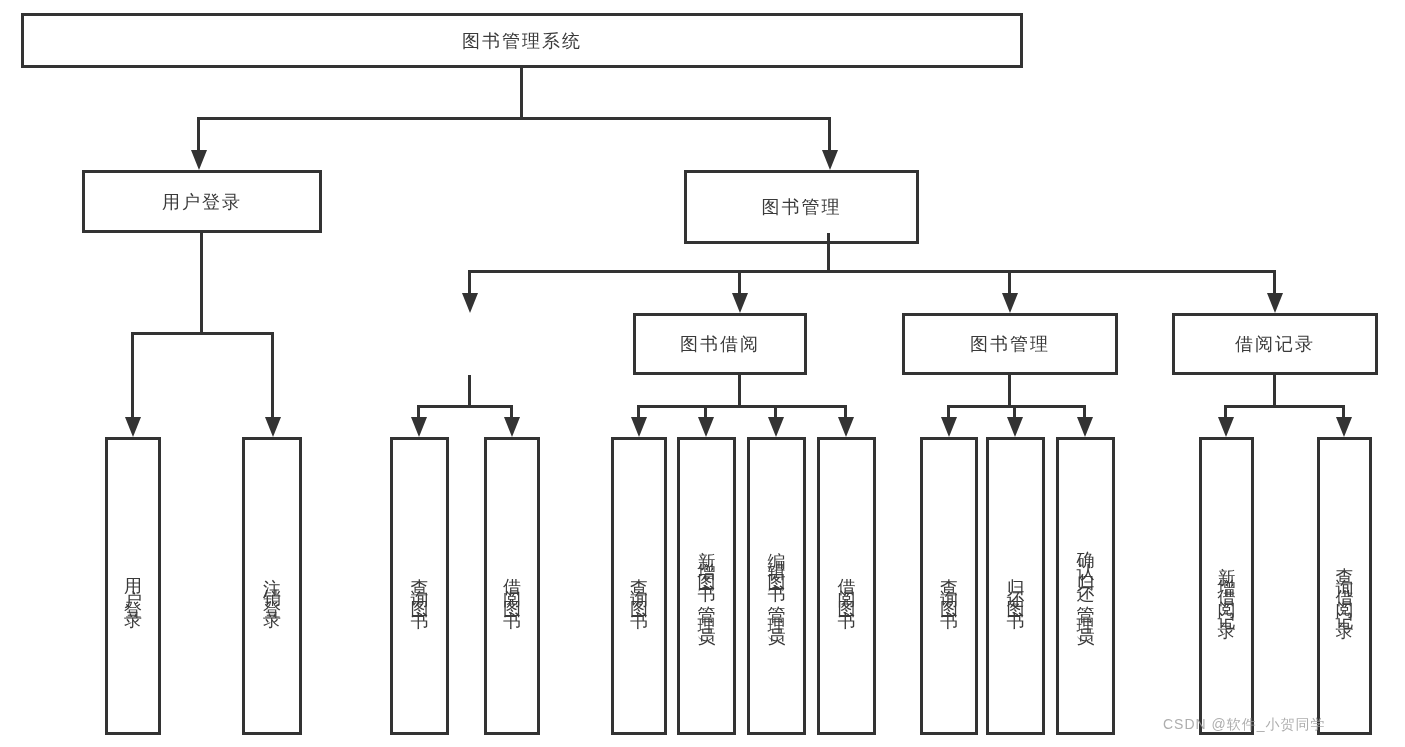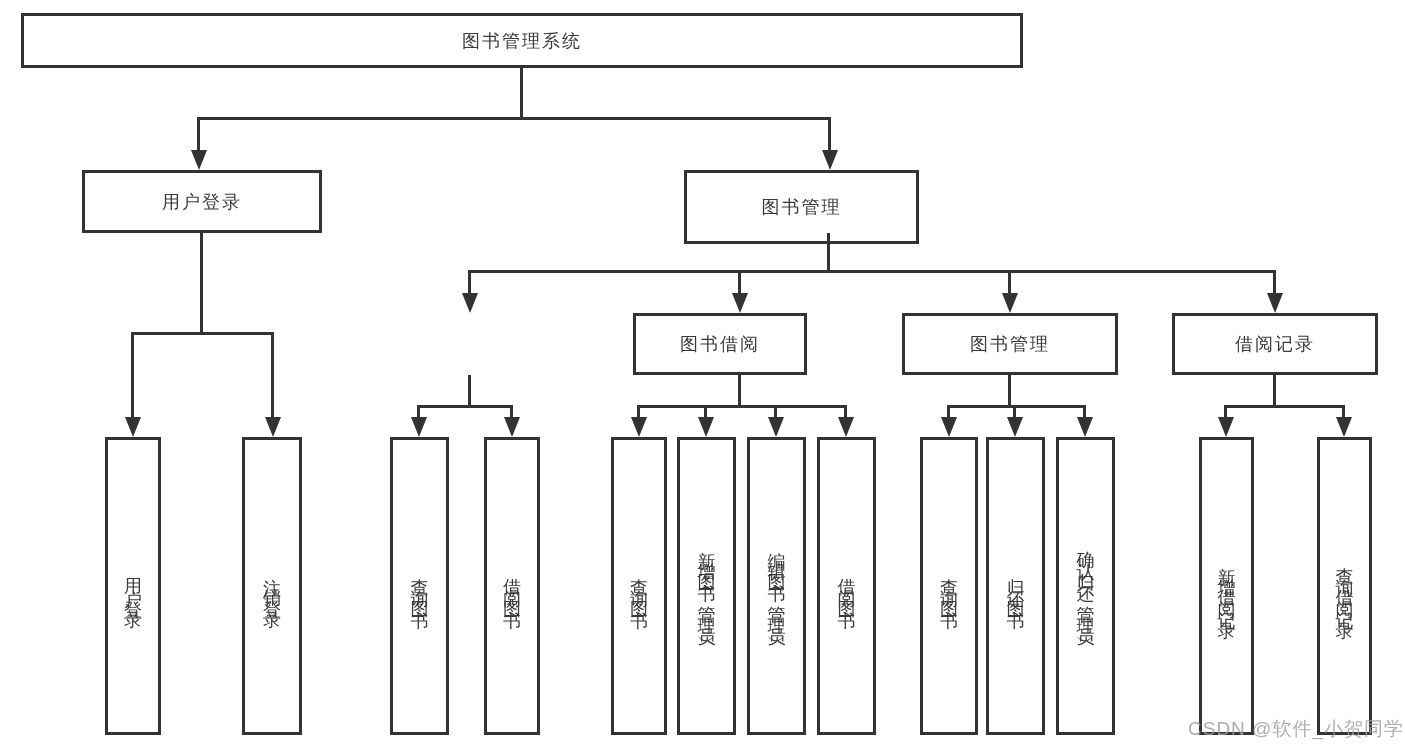--- a/index.html
+++ b/index.html
@@ -24,22 +24,22 @@
   .hz{font-size:18px;letter-spacing:2px;white-space:nowrap;}
   .vt{writing-mode:vertical-rl;text-orientation:mixed;font-size:18px;letter-spacing:11px;line-height:1;}
   .vl{position:absolute;width:3px;background:var(--line);}
   .hl{position:absolute;height:3px;background:var(--line);}
   .ar{
     position:absolute;width:0;height:0;
     border-left:8px solid transparent;border-right:8px solid transparent;
     border-top:20px solid var(--line);
   }
   .wm{
-    position:absolute;left:1188px;top:716px;
-    font-size:19px;letter-spacing:1px;color:var(--wm);
+    position:absolute;left:1163px;top:716px;
+    font-size:14px;letter-spacing:1px;color:var(--wm);
     white-space:nowrap;z-index:5;opacity:.85;text-align:right;
   }
 </style>
 </head>
 <body>
 
 <div id="canvas">
 
   <div class="bx hz" style="left:21px;top:13px;width:1002px;height:55px">
     <span>图书管理系统</span>

